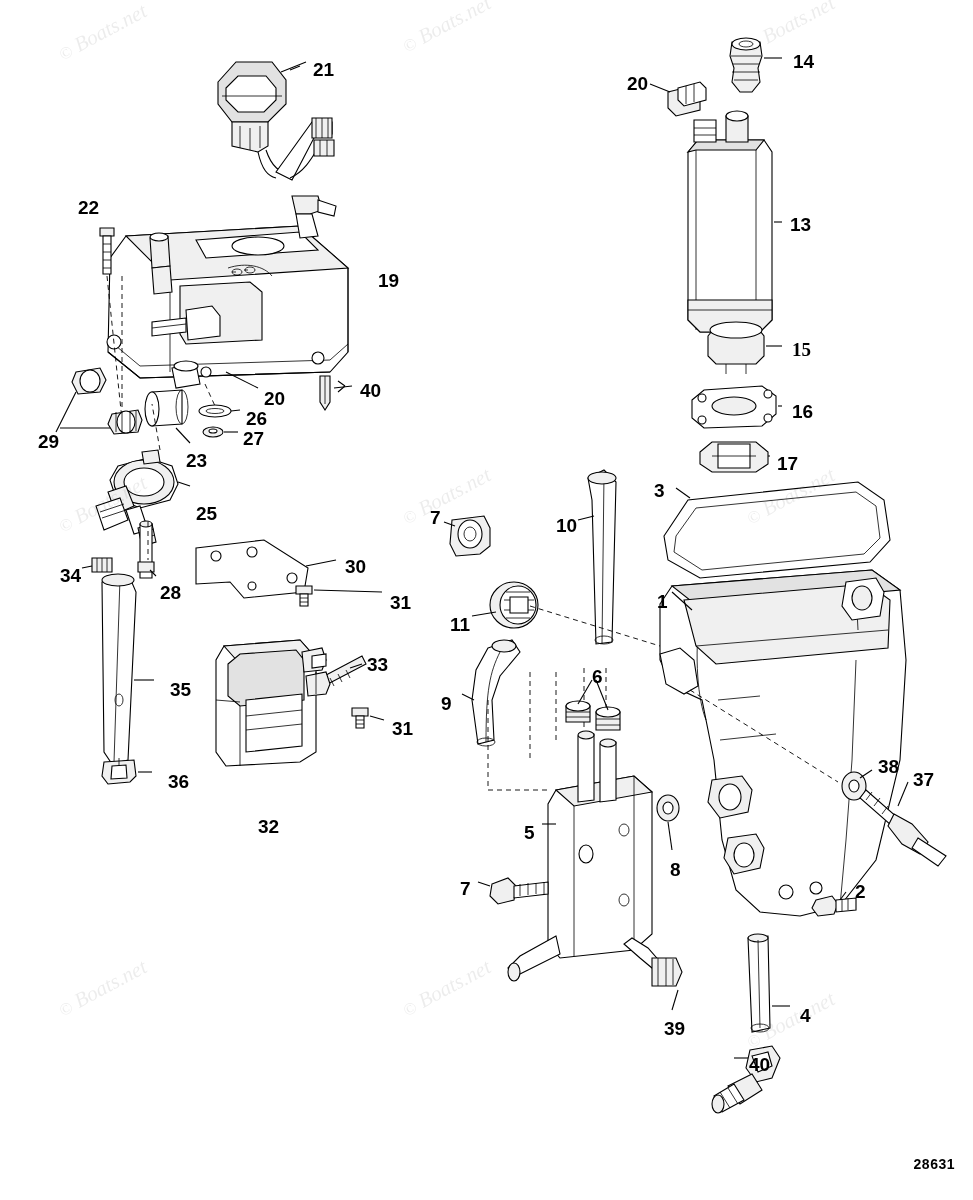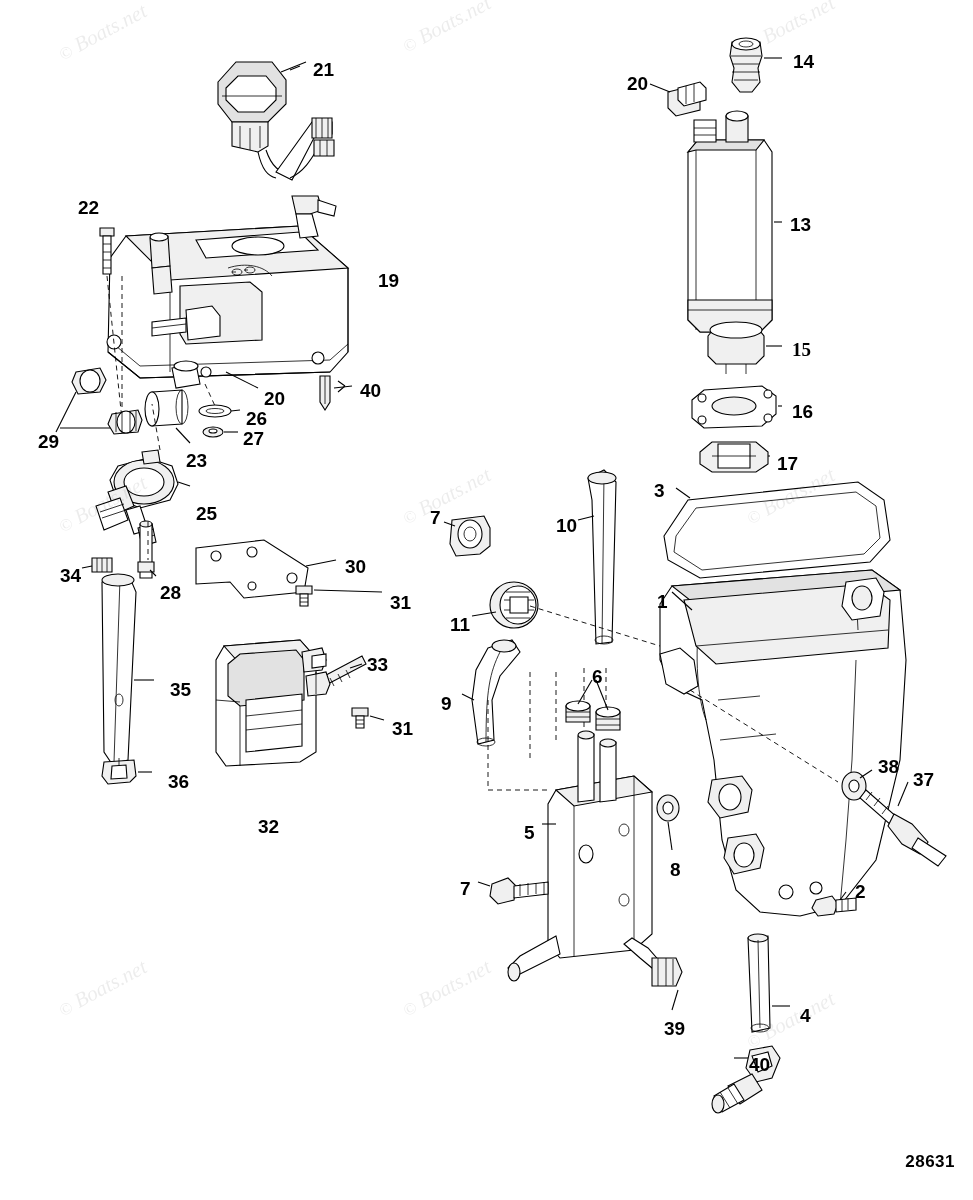--- a/index.html
+++ b/index.html
@@ -7,21 +7,21 @@
        font-family:"Liberation Sans", sans-serif;color:#000;}
   #sheet{position:absolute;inset:0;}
   .wm{position:absolute;color:#000;opacity:0.07;font-size:21px;
       font-family:"Liberation Serif", serif;font-style:italic;
       transform:rotate(-28deg);transform-origin:left top;white-space:nowrap;
       pointer-events:none;user-select:none;}
   .wm .c{font-style:normal;font-size:17px;}
   .callout{position:absolute;font-size:19px;font-weight:bold;
            font-family:"Liberation Sans", sans-serif;color:#000;
            line-height:1;white-space:nowrap;}
-  #dwgnum{position:absolute;right:18px;bottom:28px;font-size:17px;
+  #dwgnum{position:absolute;right:18px;bottom:28px;font-size:14px;
           font-weight:bold;letter-spacing:.5px;}
   svg{position:absolute;left:0;top:0;}
   .ln{stroke:#000;stroke-width:1.1;fill:none;}
   .thin{stroke:#000;stroke-width:0.8;fill:none;}
   .dash{stroke:#000;stroke-width:0.9;fill:none;stroke-dasharray:5 4;}
   .fillw{fill:#ffffff;stroke:#000;stroke-width:1.1;}
   .fillg{fill:#f0f0f0;stroke:#000;stroke-width:1.1;}
   .fillgg{fill:#e2e2e2;stroke:#000;stroke-width:1.1;}
 </style>
 </head>

